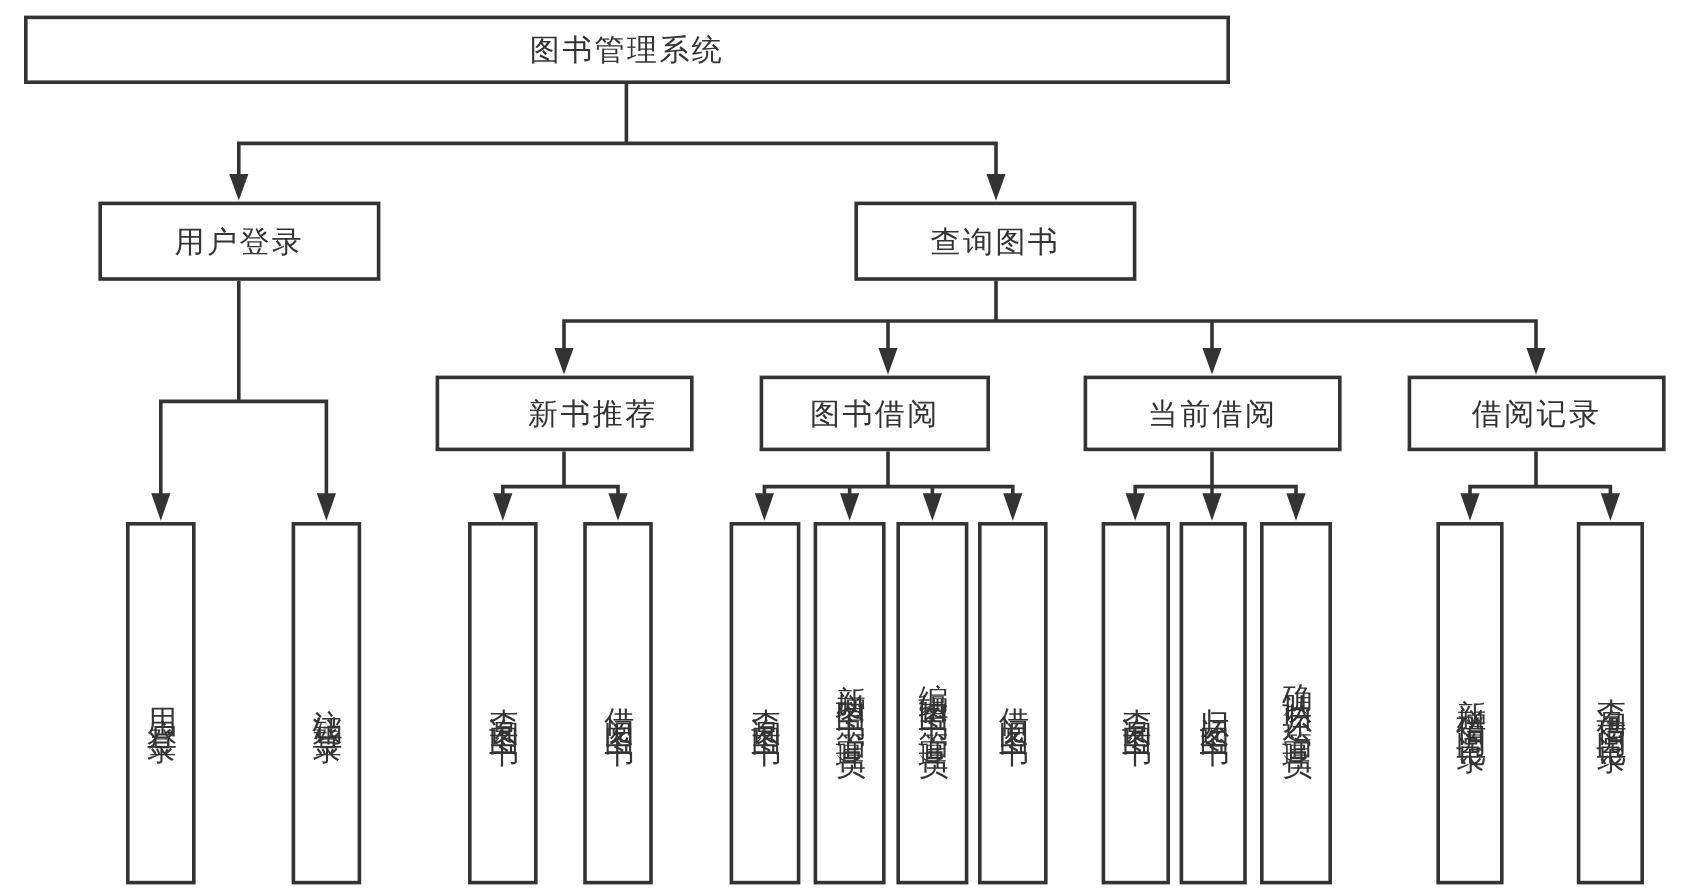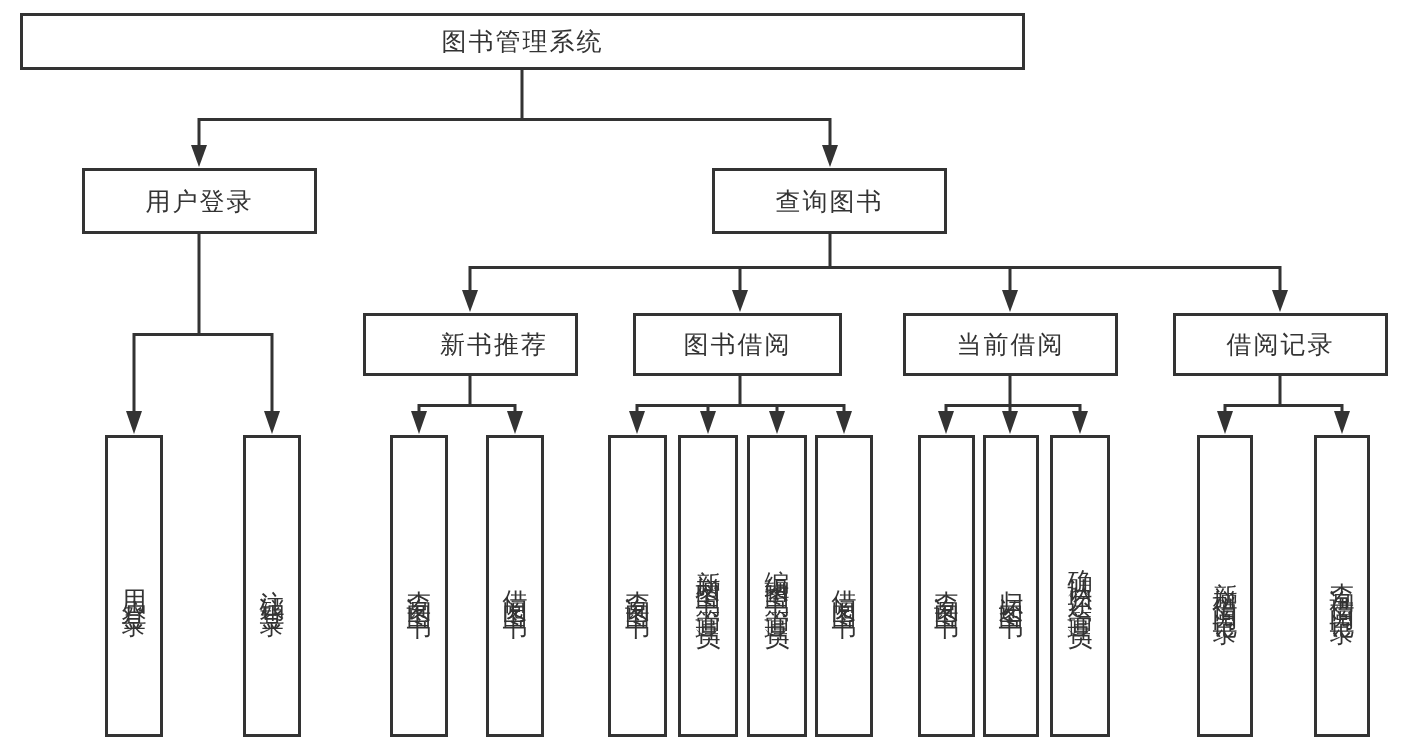--- a/index.html
+++ b/index.html
@@ -121,21 +121,21 @@
   <div class="box" style="left:82px; top:168px; width:235px; height:66px;">
     <span class="hlabel">用户登录</span>
   </div>
   <div class="box" style="left:712px; top:168px; width:235px; height:66px;">
     <span class="hlabel">查询图书</span>
   </div>
 
   <div class="box" style="left:363px; top:313px; width:215px; height:63px;padding-left:47px;">
     <span class="hlabel">新书推荐</span>
   </div>
-  <div class="box" style="left:633px; top:313px; width:209px; height:63px;">
+  <div class="box" style="left:633px; top:313px; width:192px; height:63px;">
     <span class="hlabel">图书借阅</span>
   </div>
   <div class="box" style="left:903px; top:313px; width:215px; height:63px;text-align:right;">
     <span class="hlabel">当前借阅</span>
   </div>
   <div class="box" style="left:1173px; top:313px; width:215px; height:63px;">
     <span class="hlabel">借阅记录</span>
   </div>
 
   <div class="box vbox leaf" style="left:105px; width:58px;">

